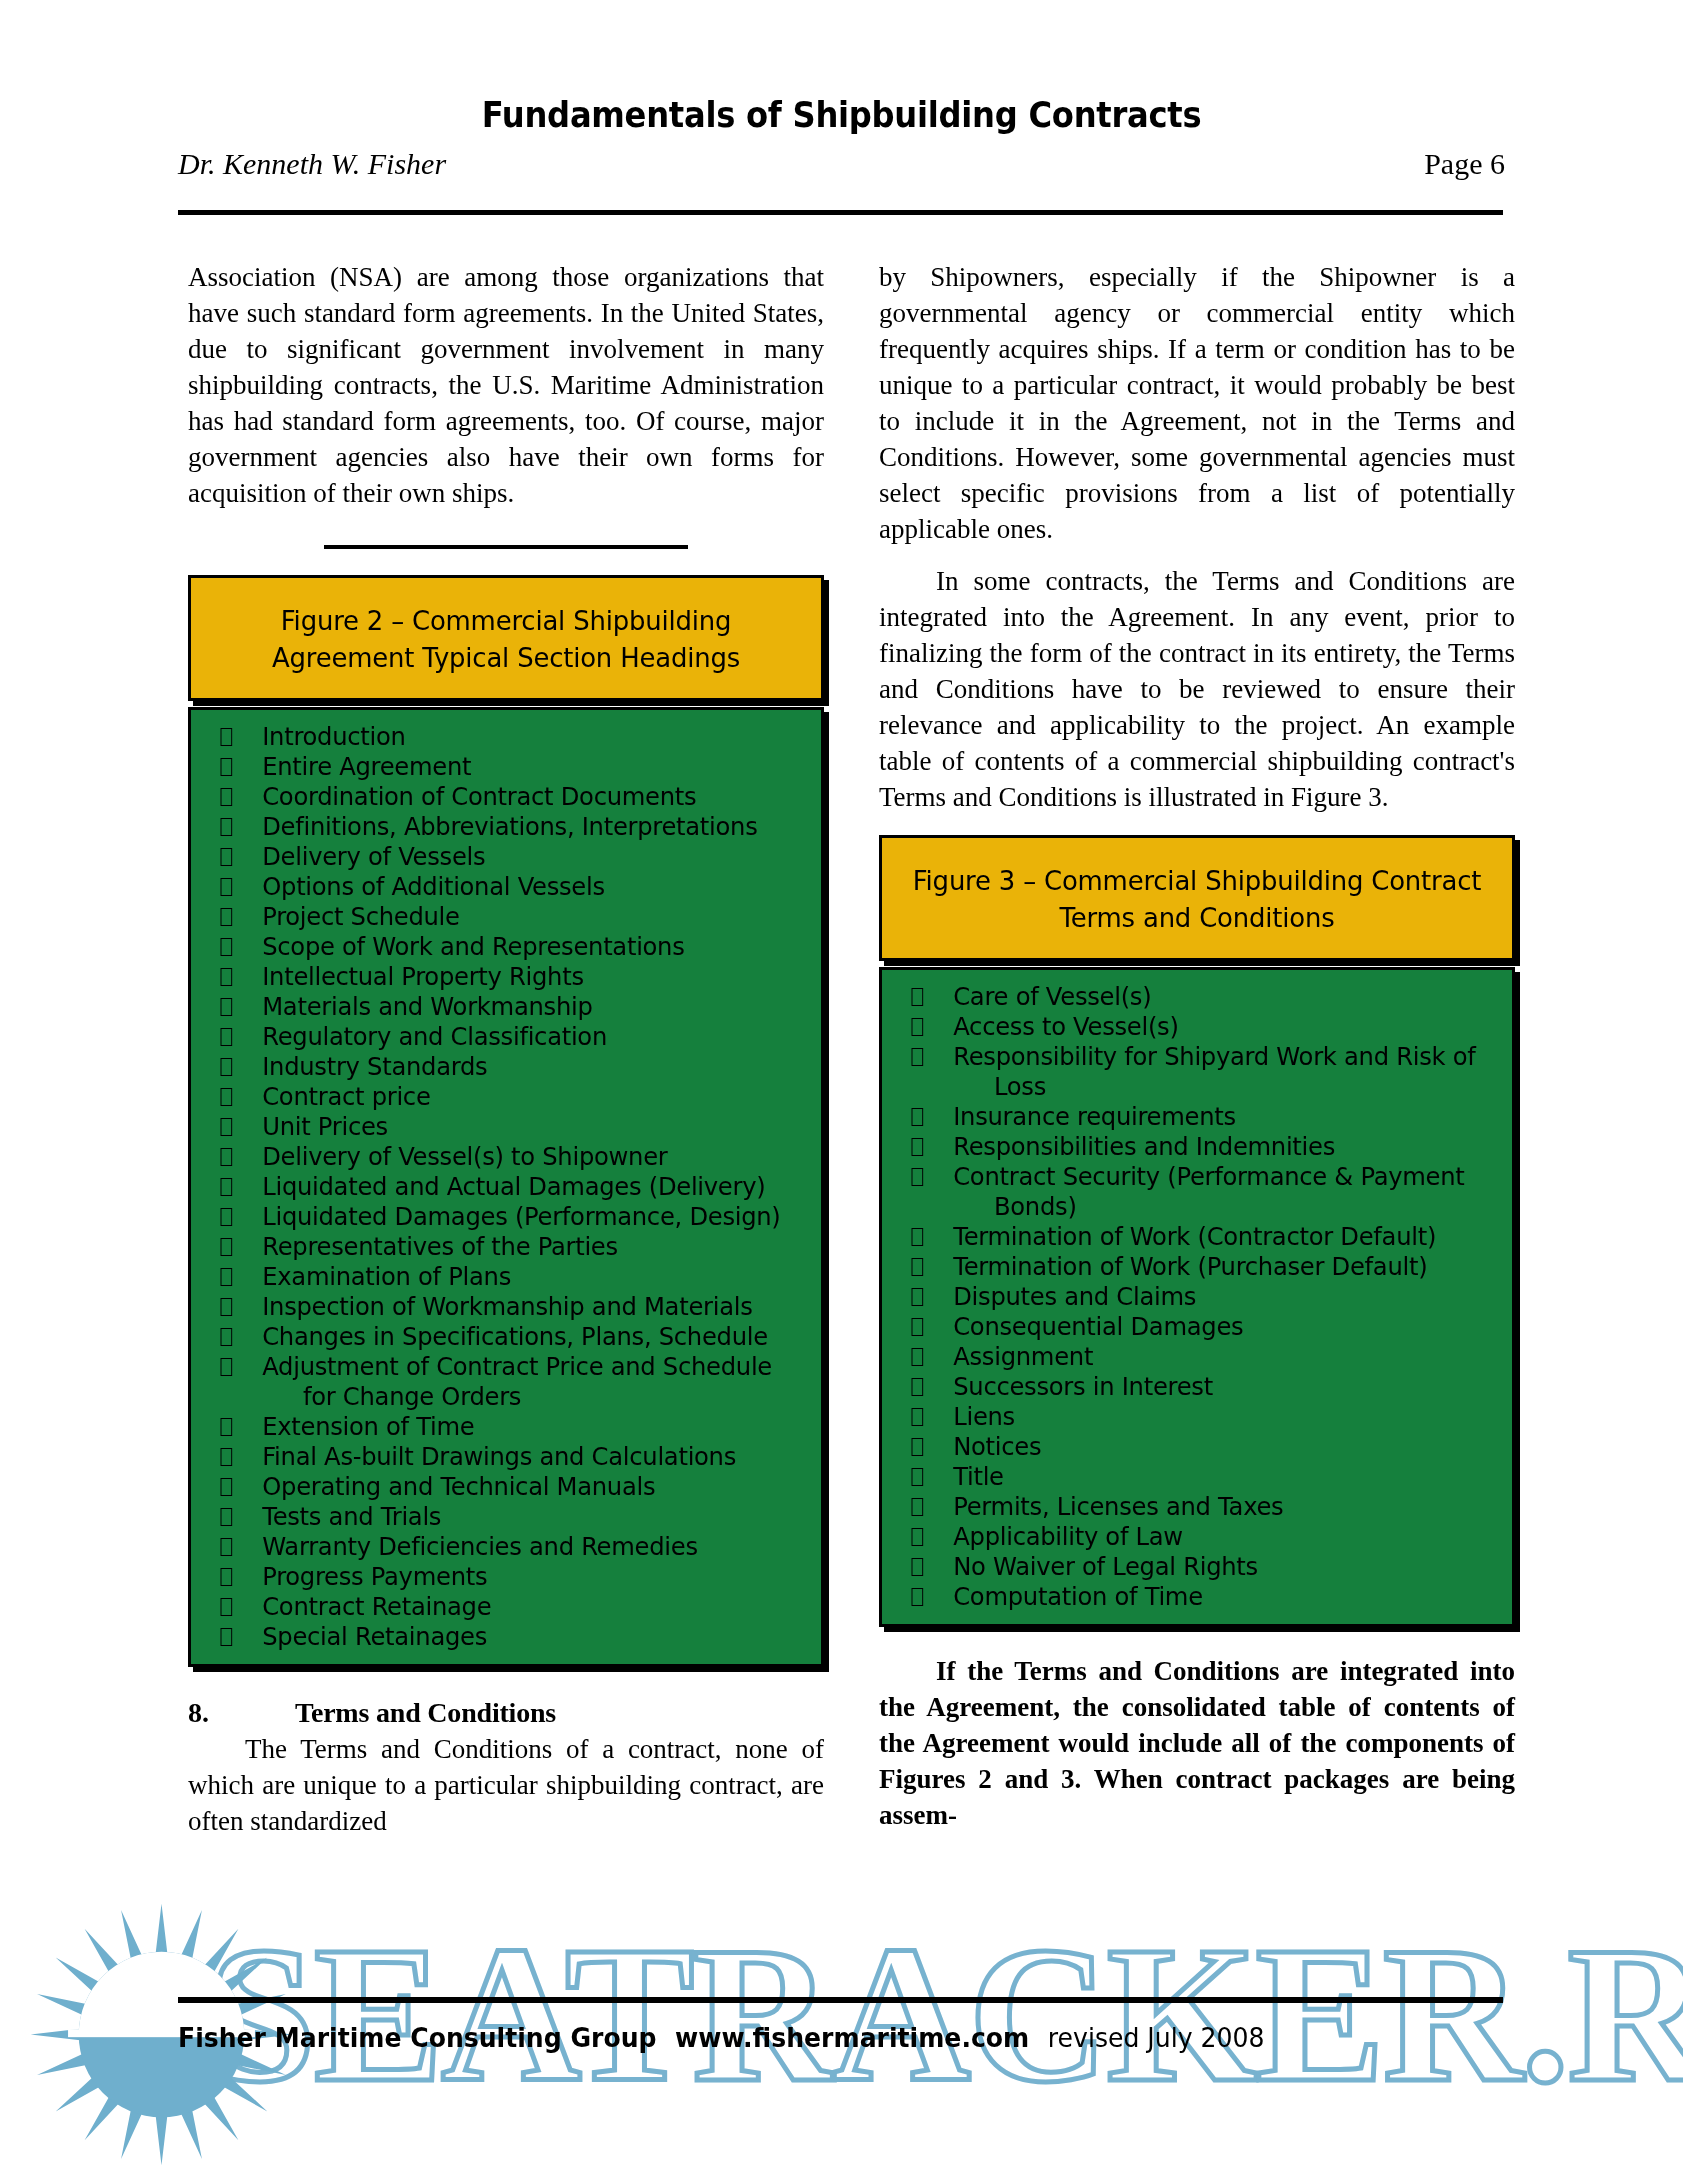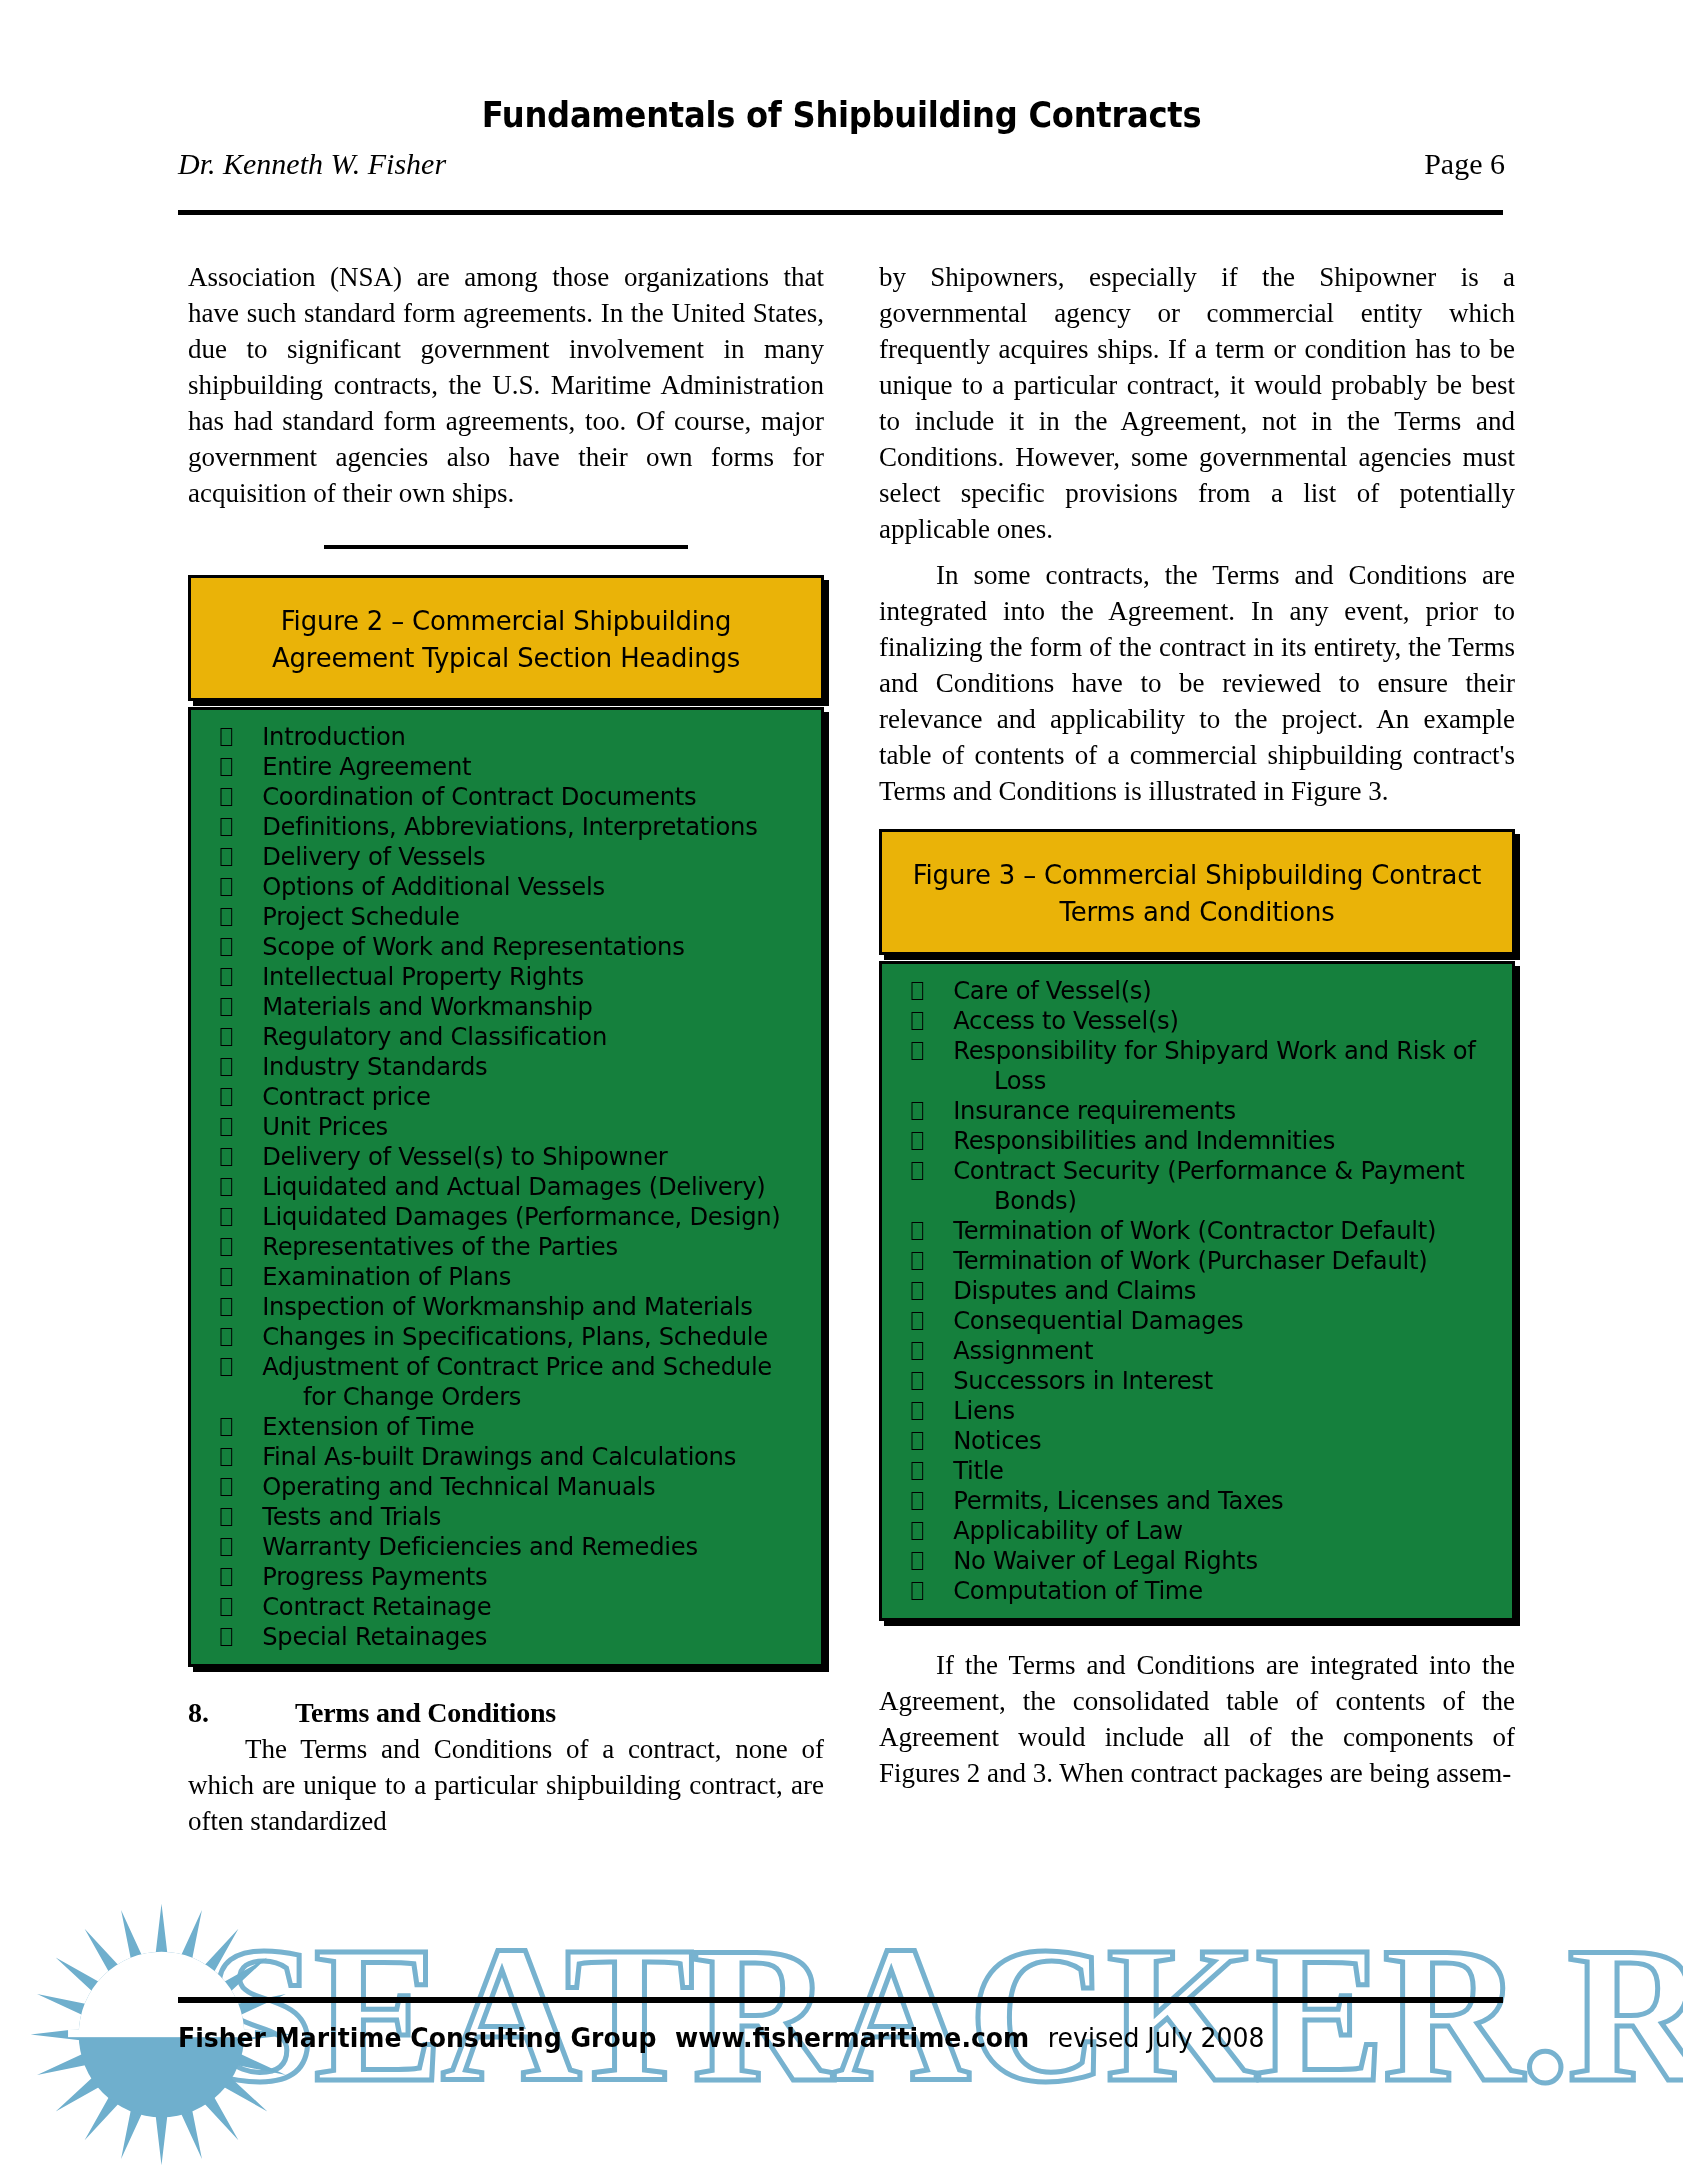--- a/index.html
+++ b/index.html
@@ -107,21 +107,21 @@
 
   p.body {
     margin: 0 0 0 0;
     font-size: 27px;
     line-height: 36px;
     text-align: justify;
     text-justify: inter-word;
     hyphens: manual;
   }
   p.body.indent { text-indent: 57px; }
-  p.body + p.body { margin-top: 10px; }
+  p.body + p.body { margin-top: 16px; }
 
   .short-rule {
     width: 364px;
     height: 4px;
     background: #000;
     margin: 34px auto 26px auto;
   }
 
   
   .figure { position: relative; }
@@ -329,21 +329,21 @@
               <li><span class="tofu"></span><span>Notices</span></li>
               <li><span class="tofu"></span><span>Title</span></li>
               <li><span class="tofu"></span><span>Permits, Licenses and Taxes</span></li>
               <li><span class="tofu"></span><span>Applicability of Law</span></li>
               <li><span class="tofu"></span><span>No Waiver of Legal Rights</span></li>
               <li><span class="tofu"></span><span>Computation of Time</span></li>
             </ul>
         </div>
       </div>
 
-      <p class="body indent" style="margin-top:26px;">If the Terms and Conditions are integrated into the Agreement, the consolidated table of contents of the Agreement would include all of the components of Figures 2 and 3.  When contract packages are being assem-</p>
+      <p class="body indent" style="margin-top:26px;font-weight:bold;">If the Terms and Conditions are integrated into the Agreement, the consolidated table of contents of the Agreement would include all of the components of Figures 2 and 3.  When contract packages are being assem-</p>
     </div>
   </div>
 
   <div class="footer-rule"></div>
   <div class="footer">
     <span class="b">Fisher Maritime Consulting Group</span>
     <span class="sp"></span>
     <span class="b">www.fishermaritime.com</span>
     <span class="sp"></span>
     <span class="rev">revised July 2008</span>

